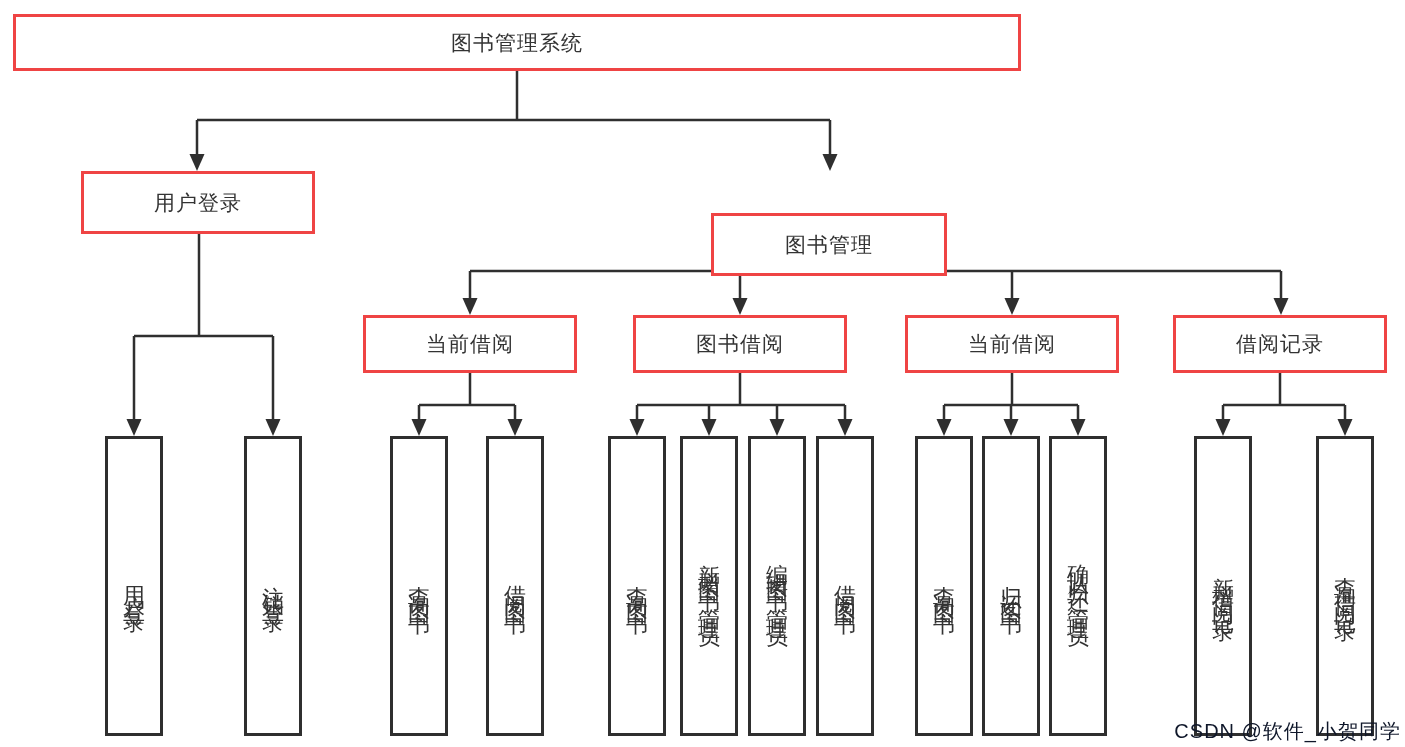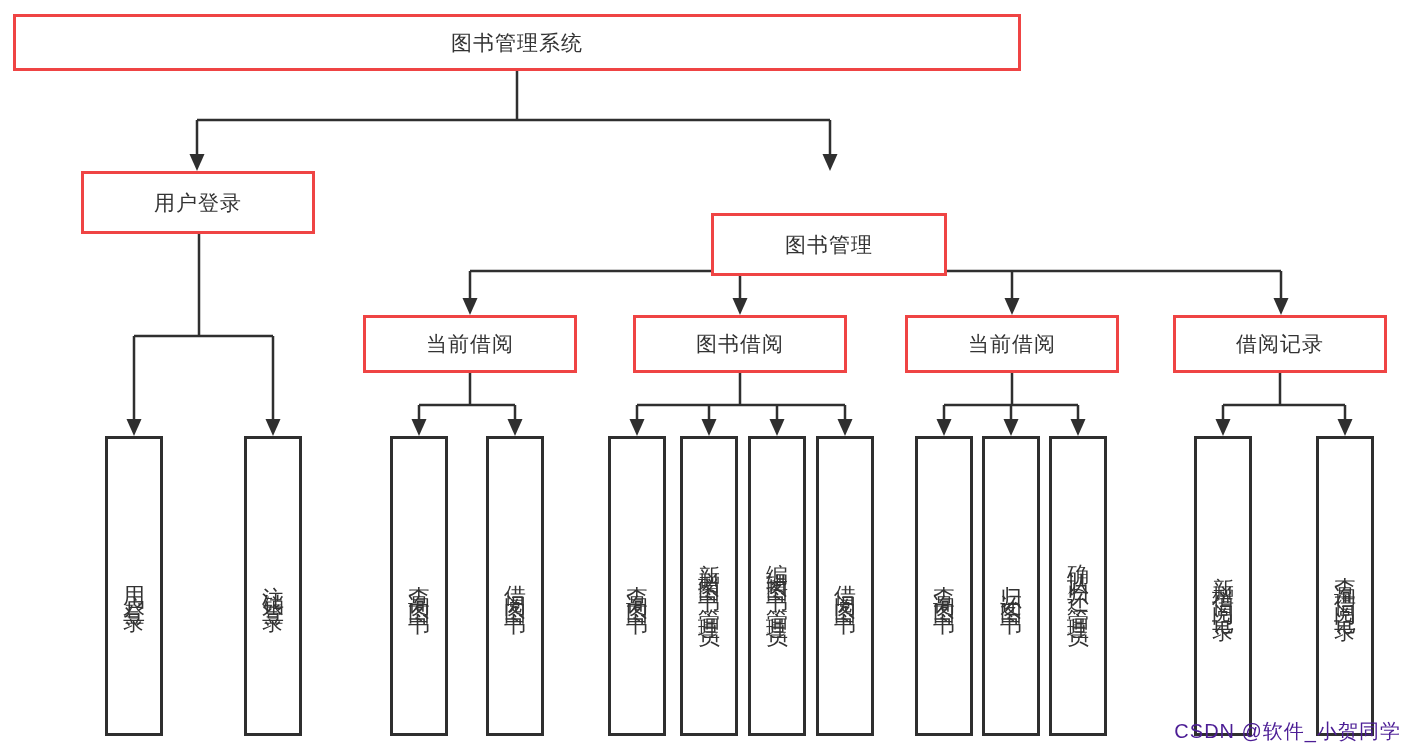--- a/index.html
+++ b/index.html
@@ -35,21 +35,21 @@
     text-orientation:mixed;
     font-size:22px; line-height:1;
     letter-spacing:9px;
     color:#333333;
     white-space:nowrap;
   }
   .watermark {
     position:absolute;
     right:4px; top:718px;
     font-size:20px;
-    color:#4c1d95;
+    color:#0f172a;
     letter-spacing:1px;
     z-index:6;
     white-space:nowrap;
   }
 </style>
 </head>
 <body>
 
 <div id="canvas">
 

